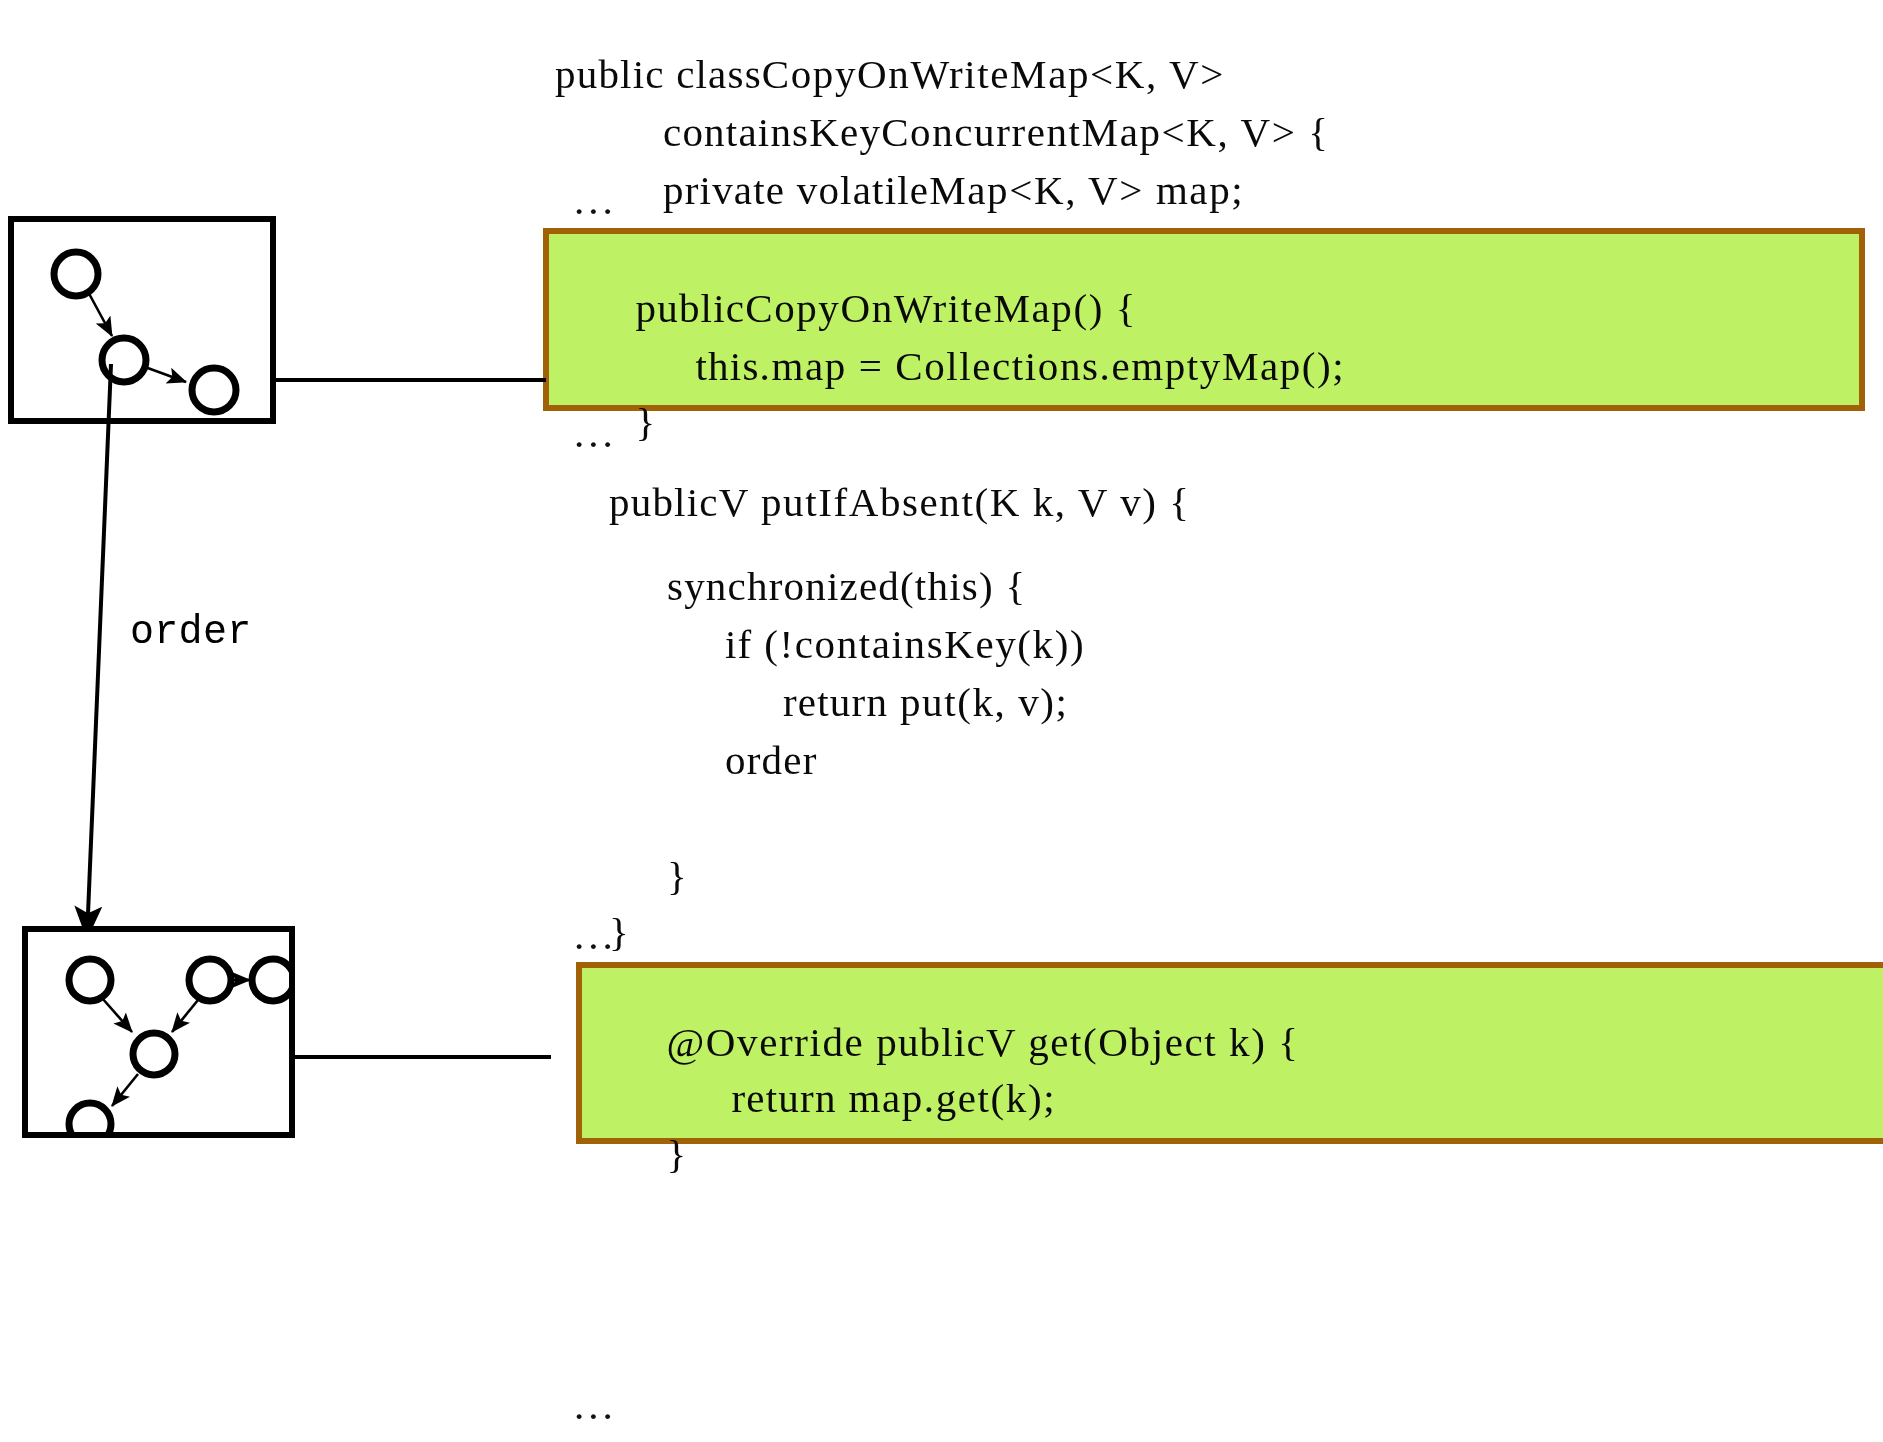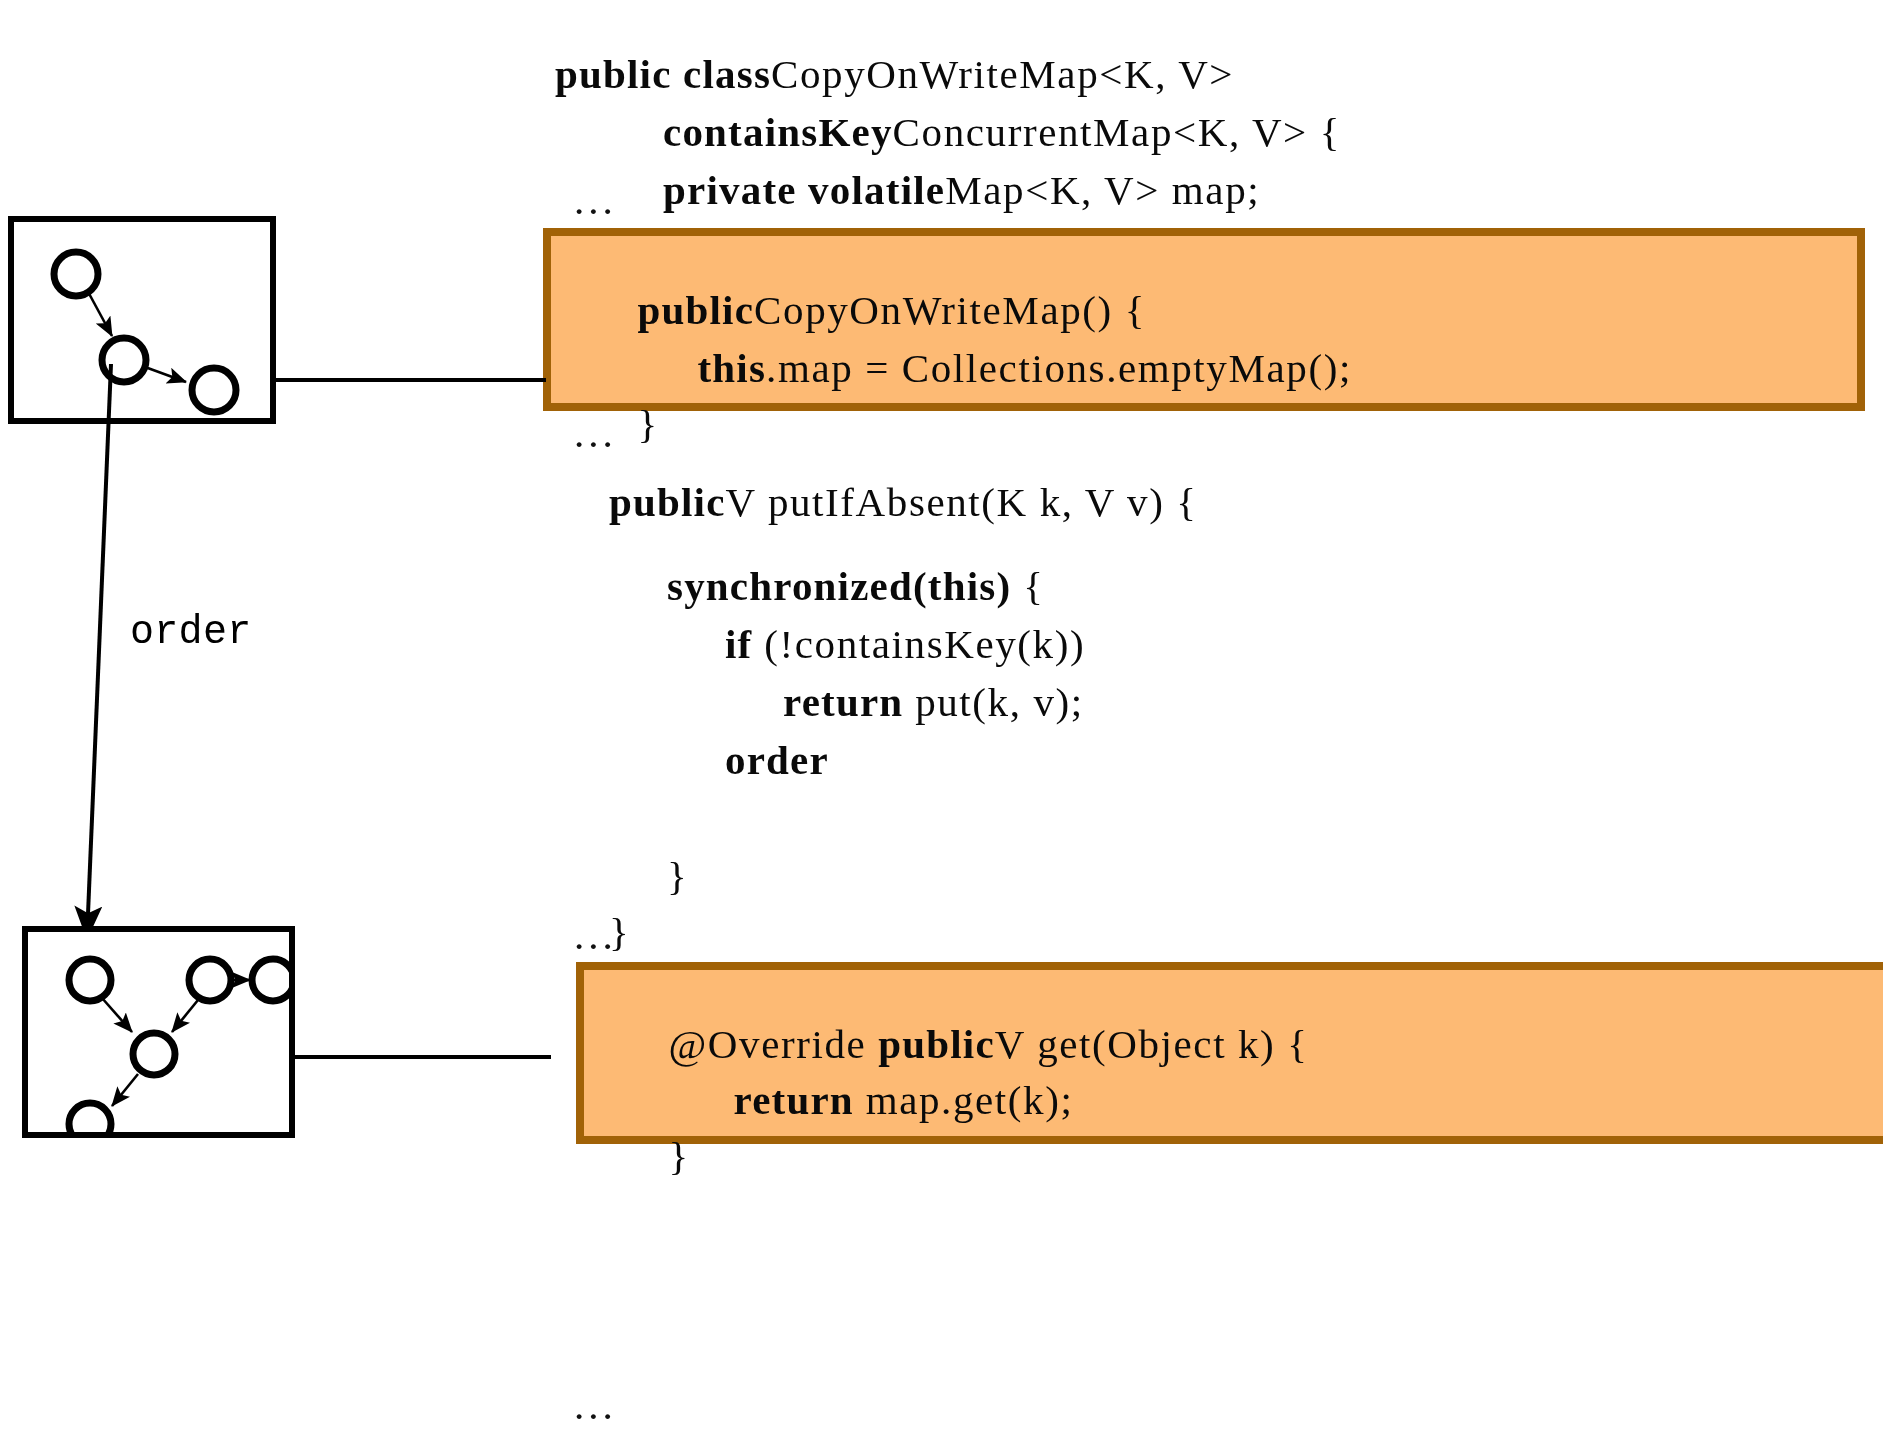--- a/index.html
+++ b/index.html
@@ -13,37 +13,37 @@
   
   .code-line{
     position:absolute;
     white-space:pre;
     font-family:"Liberation Serif","DejaVu Serif",serif;
     font-size:41px;
     line-height:44px;
     letter-spacing:0.5px;
     color:#0a0a0a;
   }
-  .code-line b{font-weight:bold;letter-spacing:1.2px;text-align:right;}
+  .code-line b{font-weight:normal;letter-spacing:1.2px;text-align:right;}
   .code-line span.pl{letter-spacing:1.6px;}
 
   .ellipsis{
     position:absolute;
     font-family:"Liberation Serif","DejaVu Serif",serif;
     font-size:41px;
     line-height:30px;
     letter-spacing:4px;
     color:#111;
   }
 
   
   .code-box{
     position:absolute;
-    border:8px solid #a16207;
-    background:#fdba74;
+    border:6px solid #a16207;
+    background:#bef264;
     box-sizing:border-box;
   }
 
   
   .graph-box{
     position:absolute;
     border:6px solid #000;
     background:#fff;
     box-sizing:border-box;
   }

